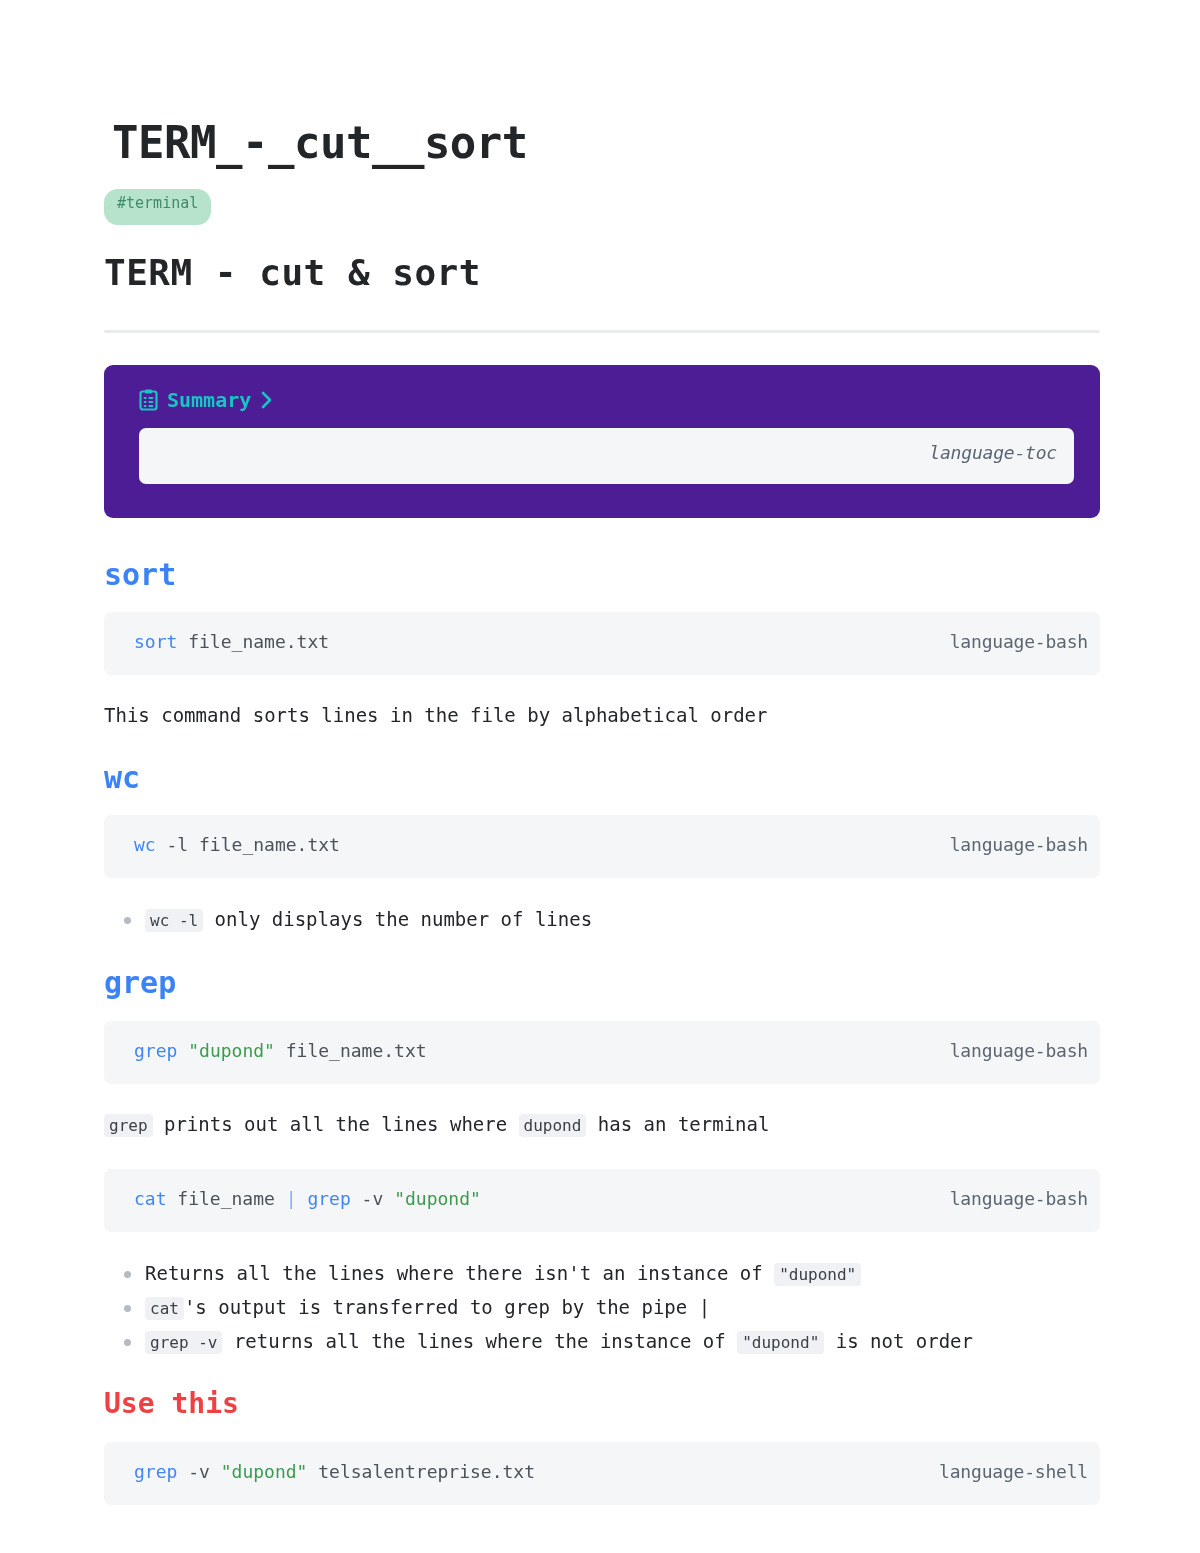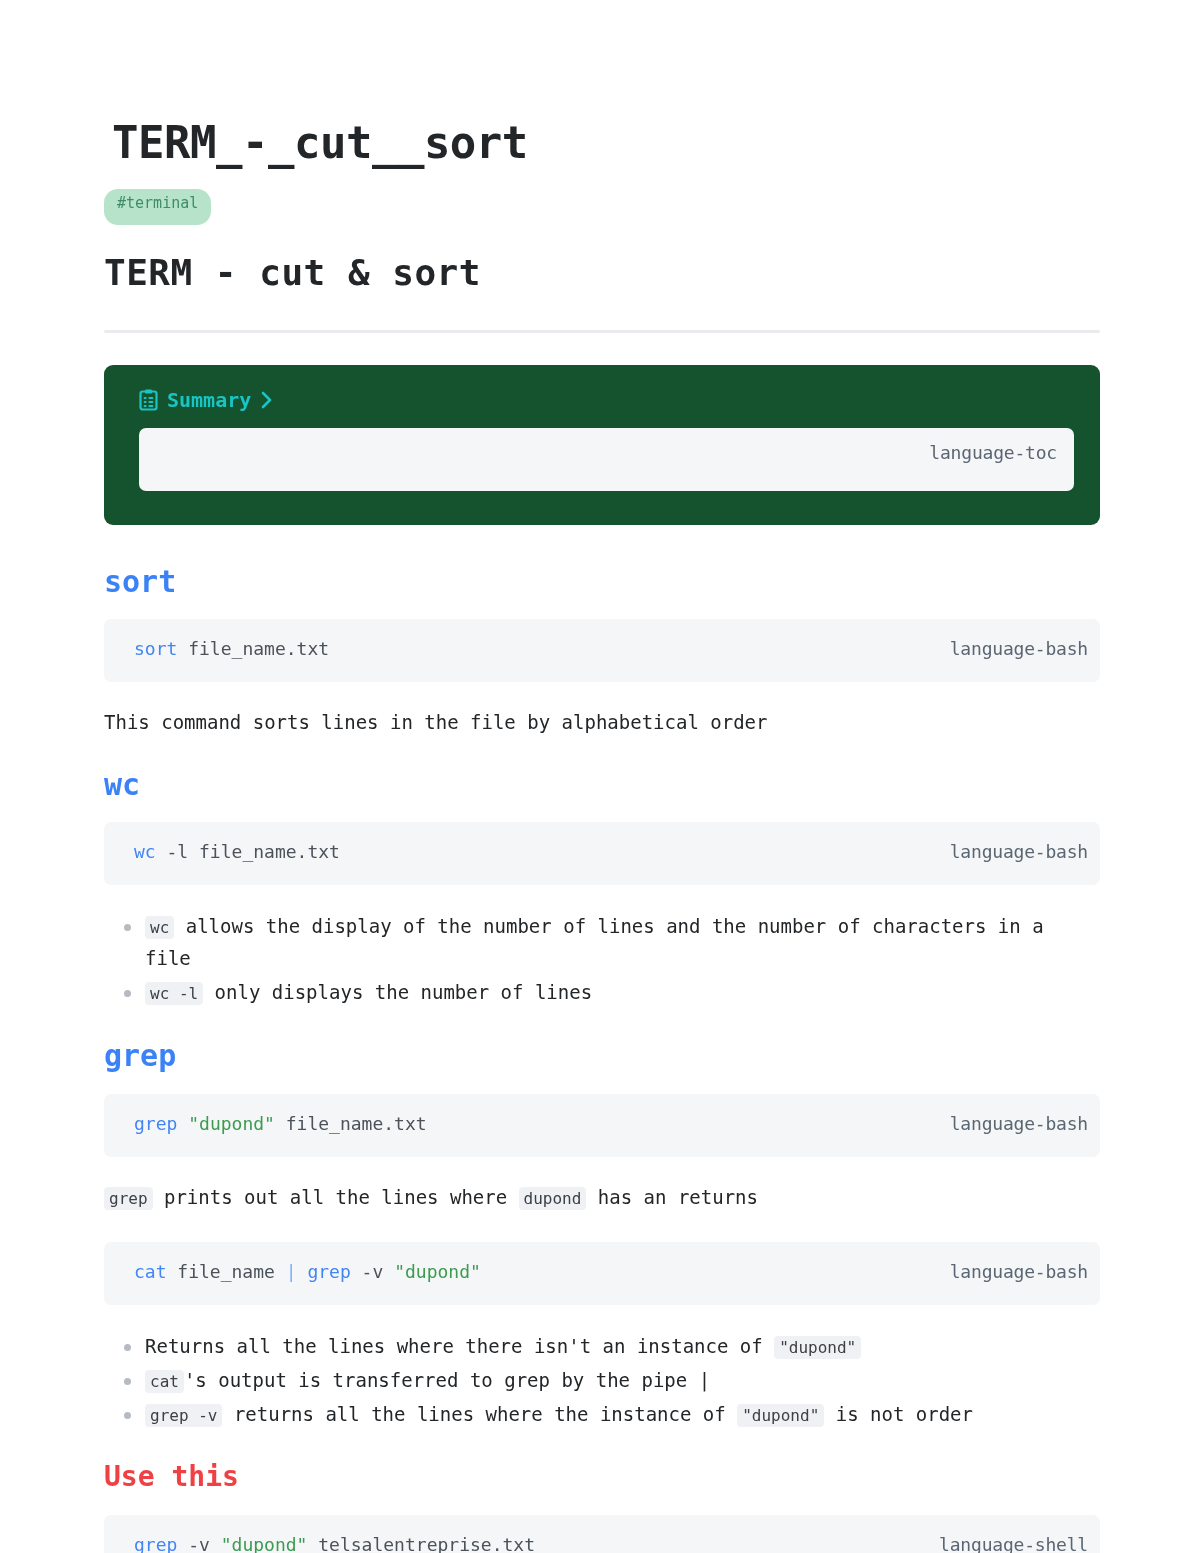--- a/index.html
+++ b/index.html
@@ -55,45 +55,46 @@
   .divider {
     height: 3px;
     background: #e9ebee;
     border: 0;
     margin: 0 0 32px 0;
     border-radius: 2px;
   }
 
   
   .callout {
-    background: #14532d;
+    background: #4c1d95;
     border-radius: 9px;
     padding: 24px 26px 34px 35px;
     margin: 0 0 40px 0;
     text-align: right;
   }
   .callout-head {
     display: flex;
     align-items: center;
     gap: 9px;
     color: #18c4c4;
     font-size: 20px;
     font-weight: bold;
     margin-bottom: 17px;
   }
   .callout-head svg { display:block; }
   .callout-label { line-height: 1; }
   .chev { display:block; }
   .callout-code {
     background: #f5f6f8;
     border-radius: 7px;
-    height: 63px;
+    height: 56px;
     box-sizing: border-box;
     padding: 12px 25px 0 16px;
     position: relative;
+    font-style: italic;
   }
   .callout-code .lang {
     position: absolute;
     right: 17px;
     top: 14px;
   }
 
   
   .h3 {
     font-size: 30px;
@@ -215,26 +216,25 @@
     </div>
   </div>
 
   <div id="sections-root">
       <div class="h3">sort</div>
       <div class="codeblock"><span class="kw">sort</span><span class="plain"> file_name.txt</span><span class="lang">language-bash</span></div>
       <p class="body">This command sorts lines in the file by alphabetical order</p>
       <div class="h3">wc</div>
       <div class="codeblock"><span class="kw">wc</span><span class="plain"> -l file_name.txt</span><span class="lang">language-bash</span></div>
       <ul class="body-list">
-        <li><code class="inline">wc</code><span> allows the display of the number of lines and the number of characters in a file</span></li>
         <li><code class="inline">wc -l</code><span> only displays the number of lines</span></li>
       </ul>
       <div class="h3">grep</div>
       <div class="codeblock"><span class="kw">grep</span><span class="plain"> </span><span class="str">"dupond"</span><span class="plain"> file_name.txt</span><span class="lang">language-bash</span></div>
-      <p class="body"><code class="inline">grep</code><span> prints out all the lines where </span><code class="inline">dupond</code><span> has an returns</span></p>
+      <p class="body"><code class="inline">grep</code><span> prints out all the lines where </span><code class="inline">dupond</code><span> has an terminal</span></p>
       <div class="codeblock"><span class="kw">cat</span><span class="plain"> file_name </span><span class="pipe">|</span><span class="plain"> </span><span class="kw">grep</span><span class="plain"> -v </span><span class="str">"dupond"</span><span class="lang">language-bash</span></div>
       <ul class="body-list">
         <li><span>Returns all the lines where there isn't an instance of </span><code class="inline">"dupond"</code></li>
         <li><code class="inline">cat</code><span>'s output is transferred to grep by the pipe |</span></li>
         <li><code class="inline">grep -v</code><span> returns all the lines where the instance of </span><code class="inline">"dupond"</code><span> is not order</span></li>
       </ul>
       <div class="h3 red">Use this</div>
       <div class="codeblock"><span class="kw">grep</span><span class="plain"> -v </span><span class="str">"dupond"</span><span class="plain"> telsalentreprise.txt</span><span class="lang">language-shell</span></div>
     </div>
 

